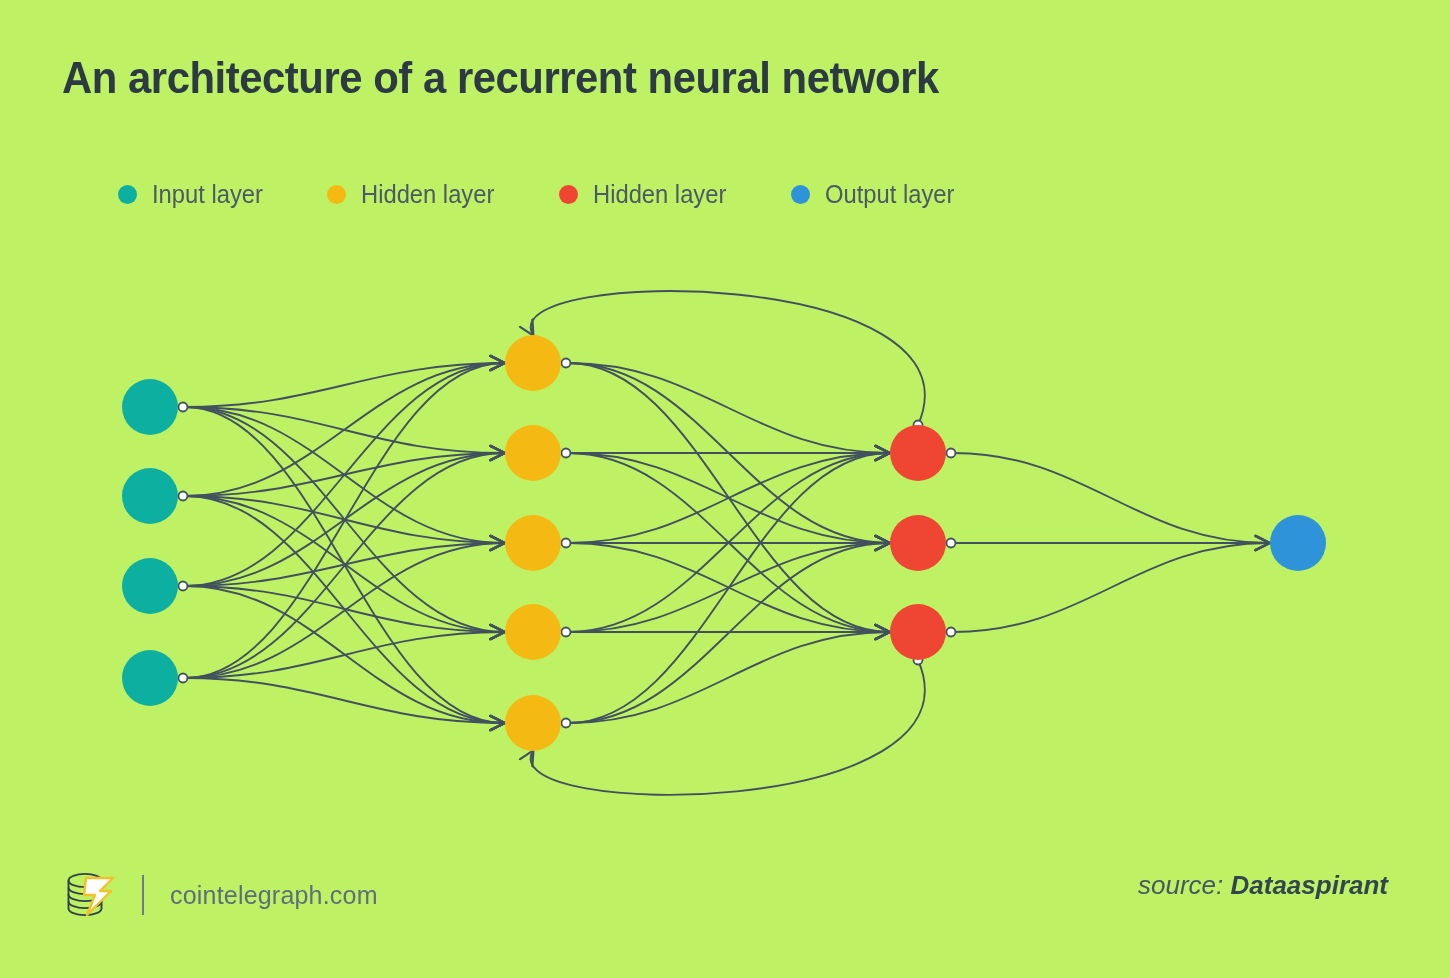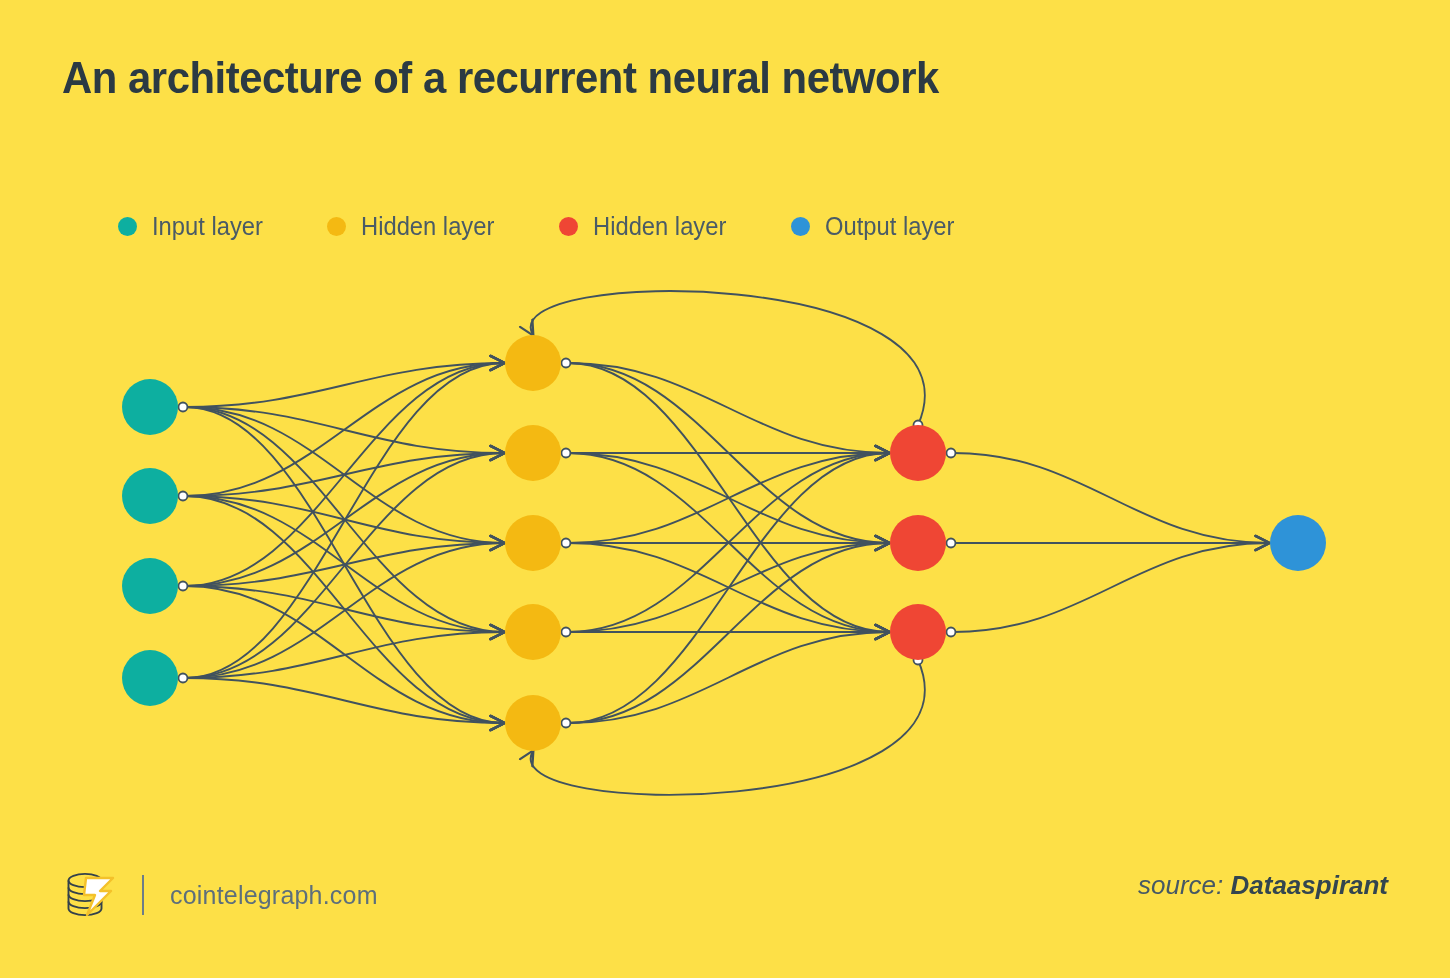--- a/index.html
+++ b/index.html
@@ -11,21 +11,21 @@
     width: 1450px;
     height: 978px;
     font-family: "Liberation Sans", sans-serif;
     position: relative;
     overflow: hidden;
   }
   #page {
     position: relative;
     width: 1450px;
     height: 978px;
-    background: #fde047;
+    background: #bef264;
   }
 
   
   #title {
     position: absolute;
     left: 62px;
     top: 52px;
     font-size: 45px;
     font-weight: bold;
     color: #2b3a43;
@@ -37,21 +37,20 @@
   }
 
   
   #legend {
     position: absolute;
     left: 118px;
     top: 176px;
     display: flex;
     align-items: center;
     height: 36px;
-    margin-top: 32px;
   }
   .legend-item {
     display: flex;
     align-items: center;
     margin-right: 58px;
     white-space: nowrap;
   }
   .legend-item:last-child { margin-right: 0; align-items: center; }
   .legend-dot {
     width: 19px;

